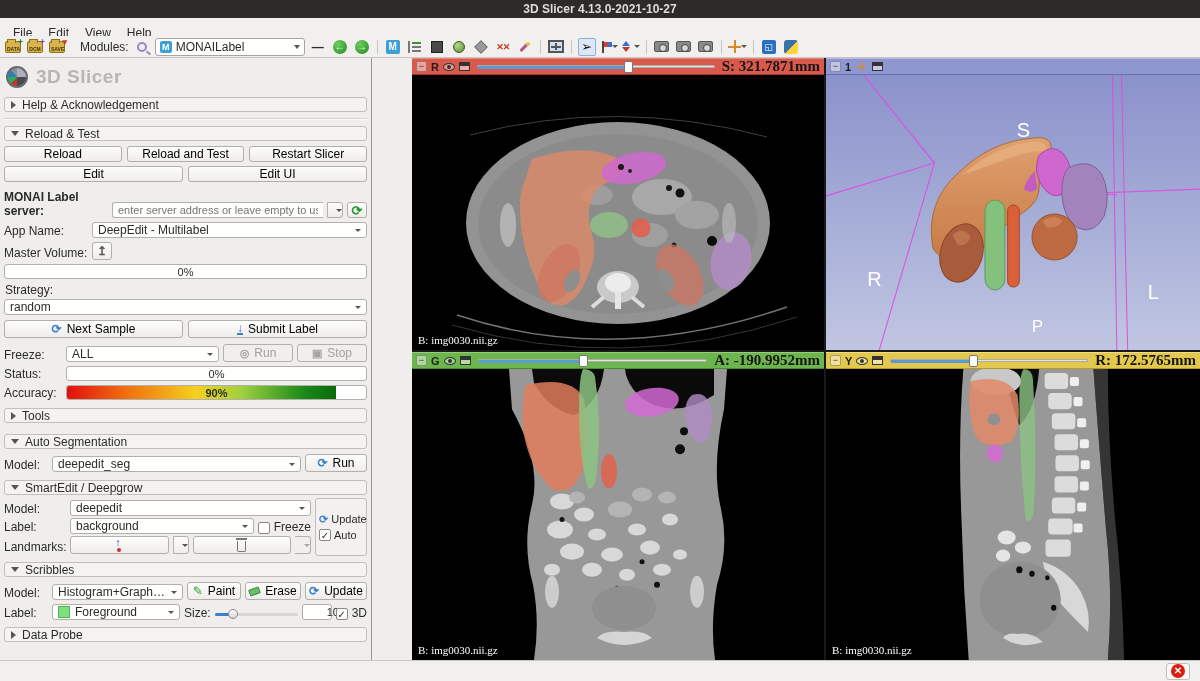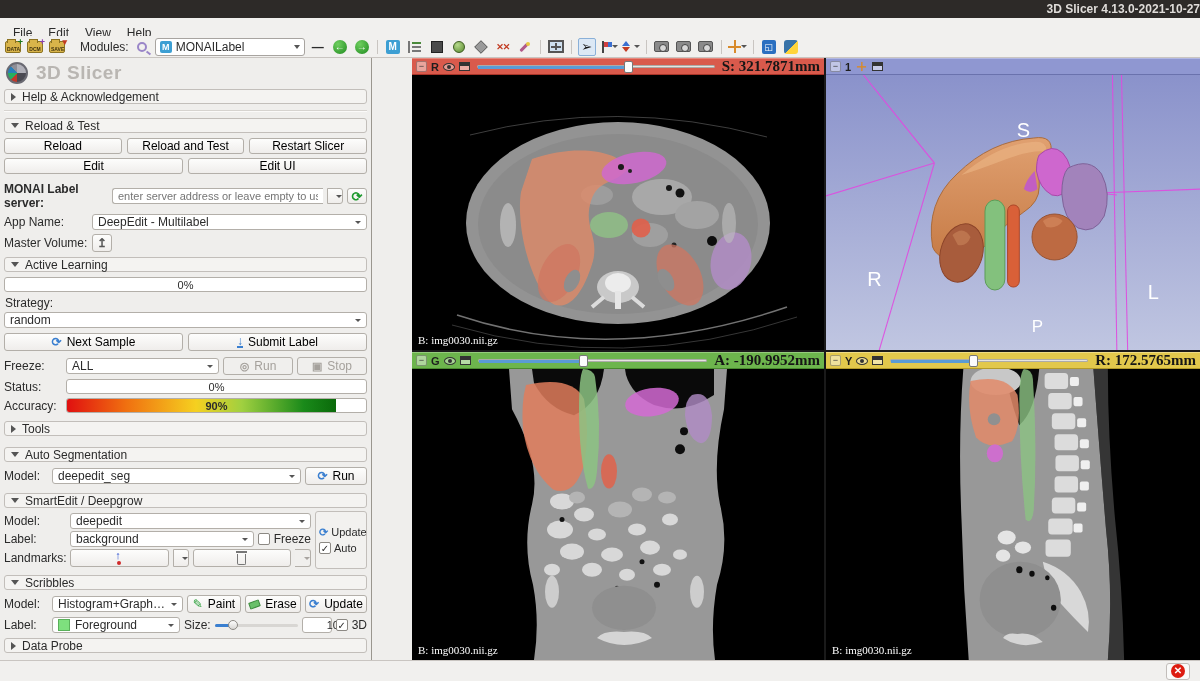--- a/index.html
+++ b/index.html
@@ -3,21 +3,21 @@
 <meta charset="utf-8">
 <style>
   * { box-sizing: border-box; margin: 0; padding: 0; }
   html,body { width:1200px; height:681px; overflow:hidden; }
   body { font-family:"Liberation Sans", sans-serif; font-size:12px; color:#2b2b2b; background:#efeeec; }
 
   .window { width:1200px; height:681px; display:flex; flex-direction:column; }
 
   
   .titlebar { height:18px; background:#2d2a28; color:#dfdcd9; font-weight:bold; font-size:12px;
-              display:flex; align-items:center; justify-content:flex-end; flex:0 0 auto; }
+              display:flex; align-items:center; justify-content:center; flex:0 0 auto; }
 
   
   .menubar { height:18px; background:#f1f0ee; display:flex; align-items:center; gap:2px; padding:0 6px; flex:0 0 auto; }
   .menubar .menu-item { padding:1px 7px; cursor:default;margin-top:12px; }
 
   
   .toolbar { height:22px; background:#f1f0ee; border-bottom:1px solid #c9c5c1; display:flex; align-items:center; gap:4px; padding:0 4px; flex:0 0 auto; }
   .tbtn { height:18px; min-width:18px; display:flex; align-items:center; justify-content:center; border-radius:2px; position:relative; }
   .tbtn.selected { border:1px solid #8ab0d8; background:#dce8f5; }
   .tsep { width:1px; height:14px; background:#c9c5c1; margin:0 2px; }
@@ -73,21 +73,21 @@
   .logo-row { display:flex; align-items:center; gap:8px; height:30px; margin:2px 0 2px 2px; }
   .logo-badge { width:22px; height:22px; border-radius:50%; background:conic-gradient(#b0b0b8 0 25%, #4a4a52 25% 50%, #c0392b 50% 62%, #27ae60 62% 75%, #2980b9 75% 88%, #8e8e96 88% 100%); border:2px solid #6a6a72; }
   .logo-text { font-size:19px; color:#b9b6b2; font-weight:bold; letter-spacing:.5px; }
   .sect { height:15px; background:#f4f3f1; border:1px solid #c2beba; border-radius:3px; display:flex; align-items:center; gap:6px; padding:0 6px; margin:3px 0; flex:0 0 auto; }
   .sect .arrow-r { width:0;height:0;border-top:4px solid transparent;border-bottom:4px solid transparent;border-left:5px solid #555; }
   .sect .arrow-d { width:0;height:0;border-left:4px solid transparent;border-right:4px solid transparent;border-top:5px solid #555; }
   .sepline { height:2px; border-top:1px solid #d6d3cf; border-bottom:1px solid #fbfaf9; margin:3px 0; }
   .btnrow { display:flex; gap:5px; margin:2px 0; }
   .btn { flex:1; height:16px; background:linear-gradient(#fdfdfc,#efedeb); border:1px solid #b3afa9; border-radius:3px; font-size:12px; display:flex; align-items:center; justify-content:center; gap:5px; white-space:nowrap; }
   .btn.disabled { color:#a5a19c; background:#f0efed; }
-  .row { display:flex; align-items:center; gap:4px; margin:2px 0; flex:0 0 auto; }
+  .row { display:flex; align-items:flex-end; gap:4px; margin:2px 0; flex:0 0 auto; }
   .flabel { width:84px; flex:0 0 84px; font-size:12px; }
   .flabel.narrow { width:44px; flex-basis:44px; }
   .flabel.mid { width:58px; flex-basis:58px; }
   .combo { flex:1; height:16px; background:#fff; border:1px solid #b3afa9; border-radius:3px; display:flex; align-items:center; padding:0 5px; gap:5px; min-width:0; }
   .combo .val { overflow:hidden; text-overflow:ellipsis; white-space:nowrap; }
   .combo.disabled { background:#eceae8; color:#a8a4a0; }
   .tinput { flex:1; height:16px; background:#fff; border:1px solid #b3afa9; border-radius:3px 0 0 3px; border-right:none; padding:0 5px; font-size:11px; color:#9a9690; font-family:"Liberation Sans",sans-serif; min-width:0; }
   .dropbox { width:16px; height:16px; background:linear-gradient(#fdfdfc,#efedeb); border:1px solid #b3afa9; border-radius:0 3px 3px 0; display:flex; align-items:center; justify-content:center; }
   .sqbtn { width:20px; height:16px; background:linear-gradient(#fdfdfc,#efedeb); border:1px solid #b3afa9; border-radius:3px; display:flex; align-items:center; justify-content:center; flex:0 0 auto; }
   .refresh-g { color:#1f9a2f; font-weight:bold; font-size:13px; line-height:13px; }
@@ -318,24 +318,20 @@
         </span>
       </div>
 
       <div class="row">
         <span class="flabel">Master Volume:</span>
         <span class="sqbtn" style="height:18px">
             <span style="font-weight:bold;color:#555">↥</span>
           </span>
       </div>
 
-      <div class="sect">
-        <span class="arrow-d"></span>
-        <span>Active Learning</span>
-      </div>
 
       <div class="row">
           <span class="progress"><span class="ptxt" style="font-weight:normal">0%</span></span>
         </div>
 
       <div class="slabel">Strategy:</div>
       <div class="row">
         <span class="combo">
           <span class="val">random</span>
           <span class="caret small" style="margin-left:auto"></span>

